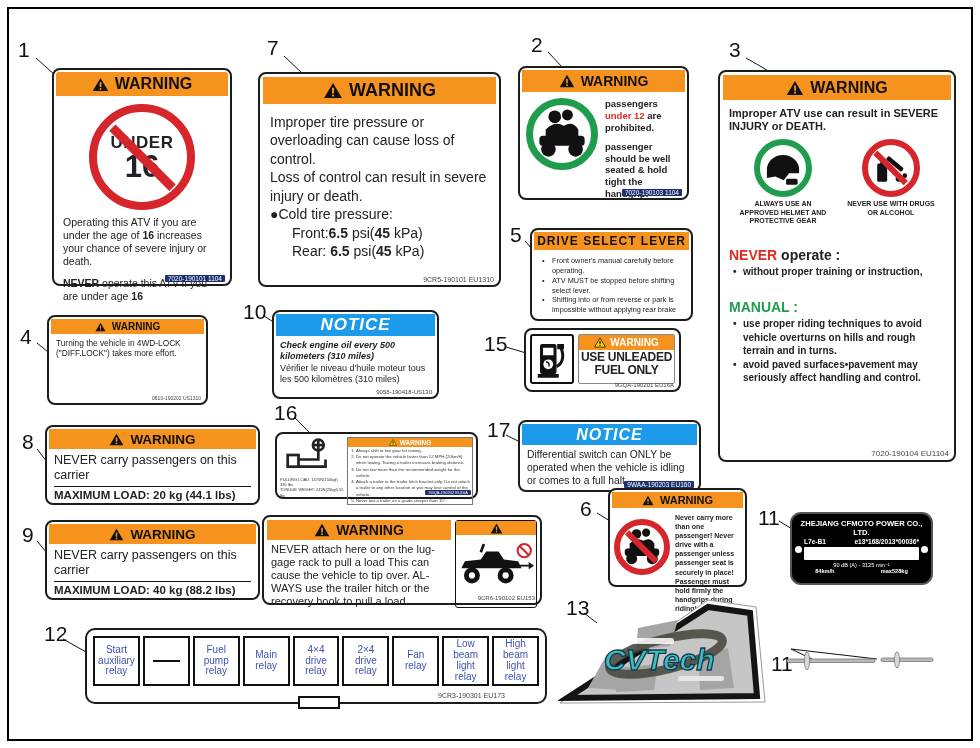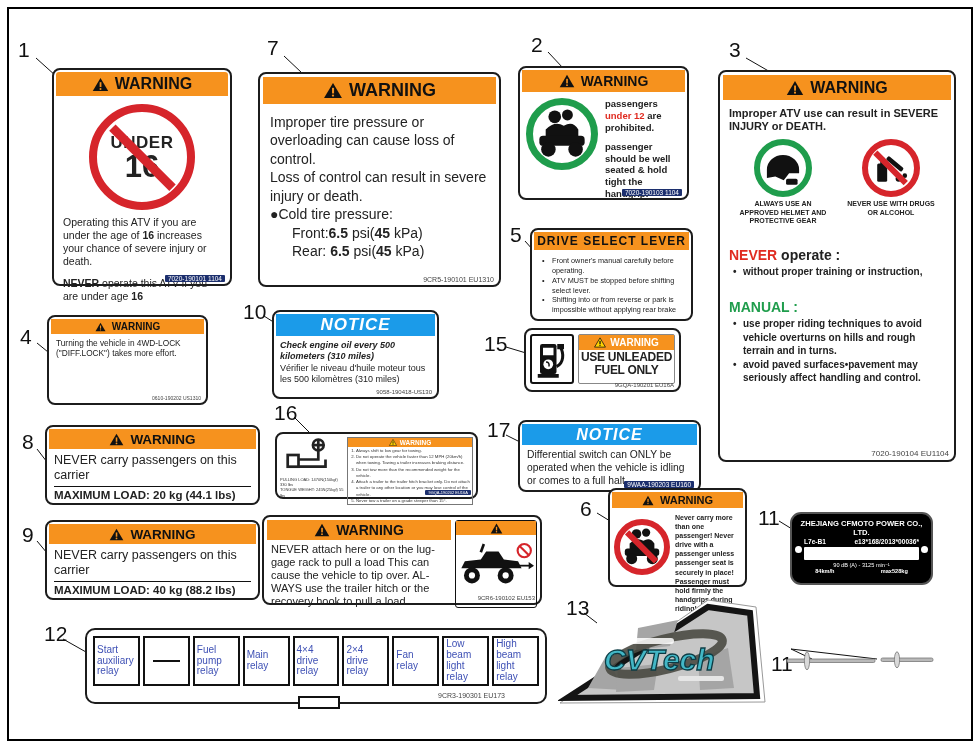--- a/index.html
+++ b/index.html
@@ -132,21 +132,21 @@
   #l14 .pin{position:absolute;width:7px;height:7px;background:#fff;border-radius:50%;top:32px;}
   #l14 .c{text-align:center;}
   #l14 .t1{font-size:7.6px;font-weight:bold;margin-top:5px;}
   #l14 .t2{display:flex;justify-content:space-between;padding:1px 12px 0;font-size:6.6px;font-weight:bold;}
   #l14 .bar{height:13px;background:#fff;margin:2px 12px;border-radius:1px;}
   #l14 .t3{font-size:5.6px;}
   #l14 .t4{display:flex;justify-content:space-around;font-size:5.6px;font-weight:bold;}
 
   
   #l12 .grid{position:absolute;left:6px;top:6px;right:6px;height:50px;display:flex;gap:3px;}
-  #l12 .cell{flex:1;border:2px solid #111;font-size:10px;line-height:1.08;color:#3f51b5;display:flex;align-items:center;padding:6px 2px;box-sizing:border-box;}
+  #l12 .cell{flex:1;border:2px solid #111;font-size:10px;line-height:1.08;color:#3f51b5;display:flex;align-items:center;padding:6px 2px;box-sizing:border-box;text-align:center;}
   #l12 .dash{width:70%;border-top:2px solid #111;margin:0 auto;}
   #l12 .notch{position:absolute;left:46%;bottom:-7px;width:38px;height:9px;border:2px solid #111;background:#fff;}
   #l12 .code{right:40px;bottom:3px;}
 
   .svgblk{display:block;}
 </style>
 </head>
 <body>
 
 <div id="canvas">

